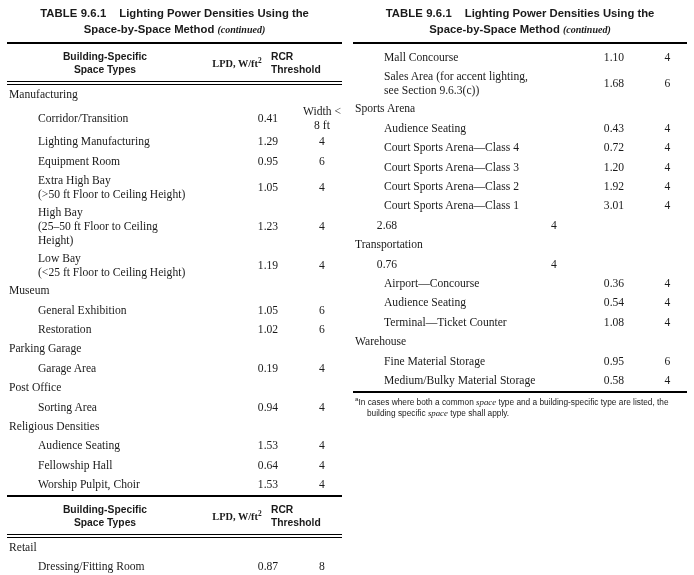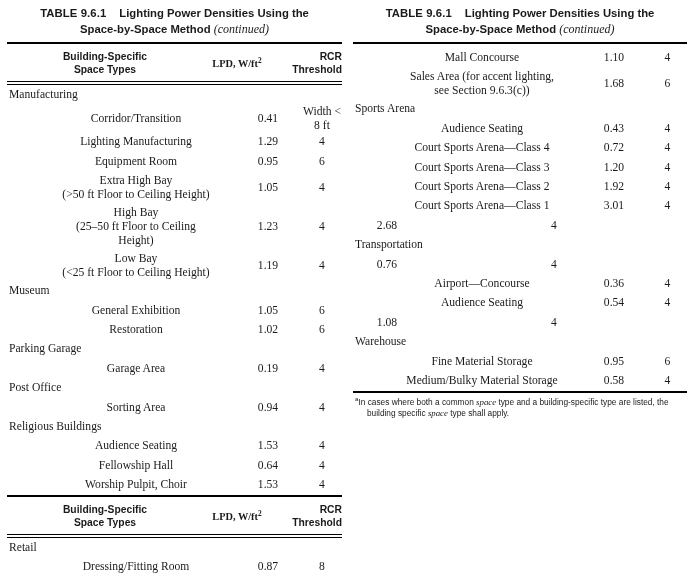--- a/index.html
+++ b/index.html
@@ -42,22 +42,22 @@
     line-height: 15.5px;
     text-align: center;
     padding: 6px 14px 5px 14px;
     box-sizing: border-box;
   }
   .tbl-title .tnum { letter-spacing: 0.1px; }
   .tbl-title .gap  { display: inline-block; width: 13px; }
   .tbl-title .cont {
     font-family: "Liberation Serif", "DejaVu Serif", serif;
     font-style: italic;
-    font-weight: normal;
-    font-size: 12px;
+    font-weight: bold;
+    font-size: 10px;
   }
 
   
   .rule-thick { height: 2.4px; background: #000; width: 100%; }
   .rule-double {
     height: 4px;
     width: 100%;
     border-top: 1.6px solid #000;
     border-bottom: 1.1px solid #000;
     box-sizing: border-box;
@@ -69,39 +69,39 @@
     display: flex;
     align-items: center;
     font-family: "Liberation Sans", "DejaVu Sans", sans-serif;
     font-weight: bold;
     font-size: 10.3px;
     line-height: 13px;
     padding: 6px 0 5px 0;
   }
   .hdr .c-name { flex: 0 0 196px; text-align: center; }
   .hdr .c-lpd  { flex: 0 0 68px;  text-align: center; font-family: Liberation Serif, serif; }
-  .hdr .c-rcr  { flex: 1 1 auto;  text-align: right; }
+  .hdr .c-rcr  { flex: 1 1 auto;  text-align: left; }
   .hdr sup { font-size: 7.4px; vertical-align: super; line-height: 0; }
 
   
   .rows { }
   .row {
     display: flex;
     align-items: center;
     min-height: 19.4px;
     font-size: 11.6px;
     line-height: 14px;
   }
   .row .c-name { flex: 0 0 196px; }
   .row .c-lpd  { flex: 0 0 68px;  text-align: center; }
   .row .c-rcr  { flex: 1 1 auto;  text-align: center; }
 
   .row.cat       { min-height: 19.4px; }
   .row.cat .c-name { padding-left: 2px; }
-  .row.item .c-name { padding-left: 31px; text-align: center; }
+  .row.item .c-name { padding-left: 31px; }
   .row.two-line  { min-height: 32px; }
   .row.three-line{ min-height: 46px; }
   .row .c-name .l2 { display: block; }
 
   
   .footnote {
     font-family: "Liberation Sans", "DejaVu Sans", sans-serif;
     font-size: 8.3px;
     line-height: 11.4px;
     padding: 3.5px 8px 0 2px;
@@ -209,21 +209,21 @@
             <div class="c-name"><span>Post Office</span></div>
             <div class="c-lpd"></div>
             <div class="c-rcr"></div>
           </div>
           <div class="row item">
             <div class="c-name"><span>Sorting Area</span></div>
             <div class="c-lpd">0.94</div>
             <div class="c-rcr">4</div>
           </div>
           <div class="row cat">
-            <div class="c-name"><span>Religious Buildings</span></div>
+            <div class="c-name"><span>Religious Densities</span></div>
             <div class="c-lpd"></div>
             <div class="c-rcr"></div>
           </div>
           <div class="row item">
             <div class="c-name"><span>Audience Seating</span></div>
             <div class="c-lpd">1.53</div>
             <div class="c-rcr">4</div>
           </div>
           <div class="row item">
             <div class="c-name"><span>Fellowship Hall</span></div>
@@ -341,20 +341,21 @@
             <div class="c-name"><span>Airport—Concourse</span></div>
             <div class="c-lpd">0.36</div>
             <div class="c-rcr">4</div>
           </div>
           <div class="row item">
             <div class="c-name"><span>Audience Seating</span></div>
             <div class="c-lpd">0.54</div>
             <div class="c-rcr">4</div>
           </div>
           <div class="row item">
+            <div class="c-name"><span>Terminal—Ticket Counter</span></div>
             <div class="c-lpd">1.08</div>
             <div class="c-rcr">4</div>
           </div>
           <div class="row cat">
             <div class="c-name"><span>Warehouse</span></div>
             <div class="c-lpd"></div>
             <div class="c-rcr"></div>
           </div>
           <div class="row item">
             <div class="c-name"><span>Fine Material Storage</span></div>

